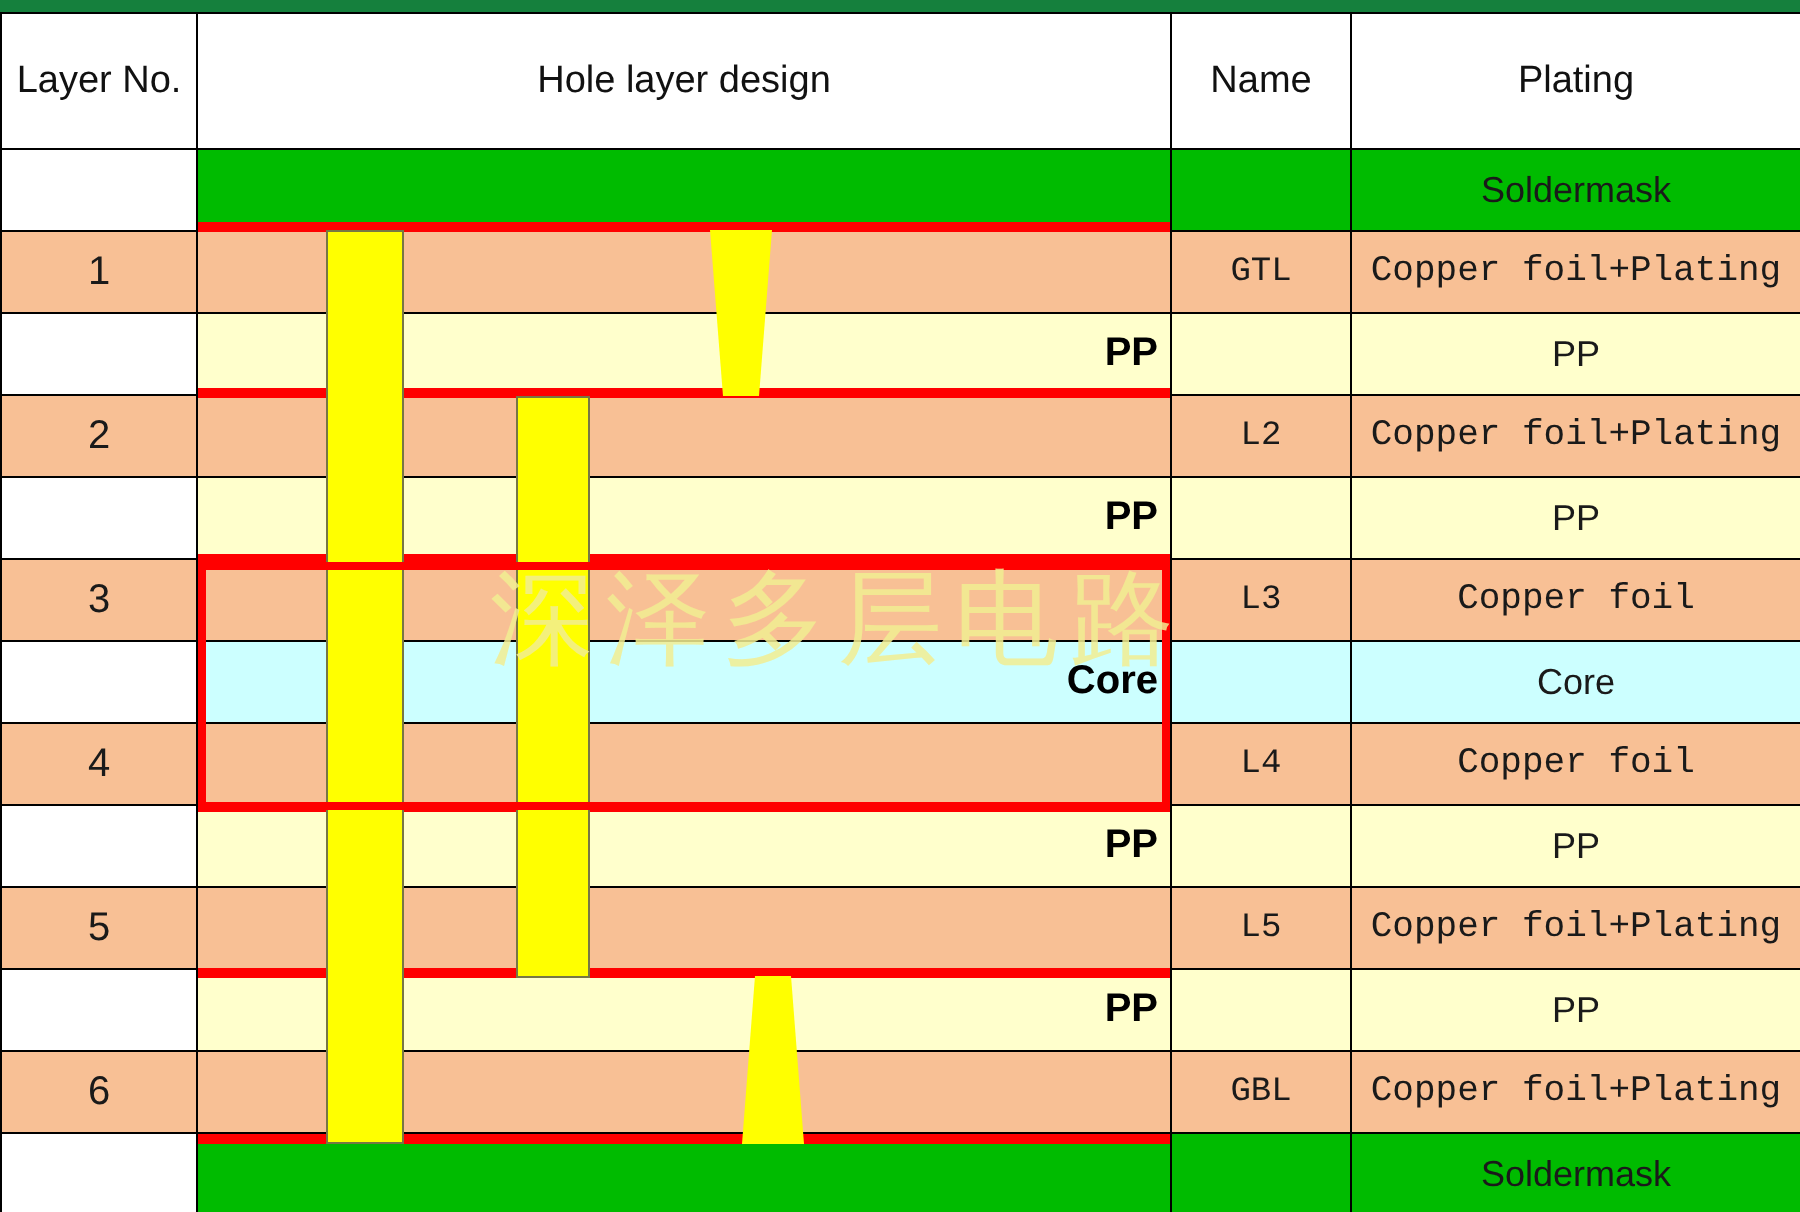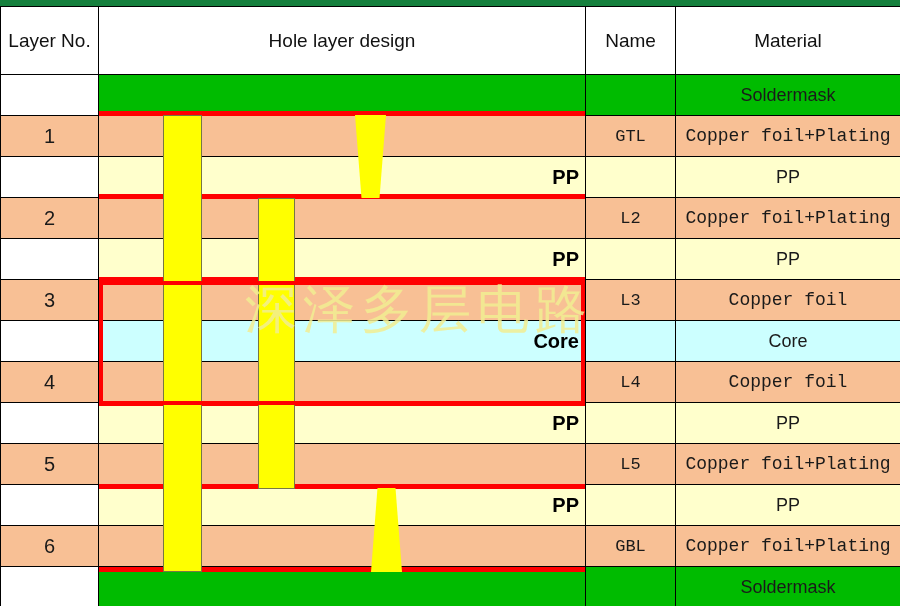--- a/index.html
+++ b/index.html
@@ -163,21 +163,21 @@
       <col class="c-layer">
         <col class="c-diagram">
         <col class="c-name">
         <col class="c-material">
     </colgroup>
     <thead>
       <tr class="header">
         <th>Layer No.</th>
         <th>Hole layer design</th>
         <th>Name</th>
-        <th>Material</th>
+        <th>Plating</th>
       </tr>
     </thead>
     <tbody id="stack-body">
         <tr class="stack-row">
           <td class="layer-cell"></td>
           <td class="diagram-cell">
             <div class="strip fill-sm"></div>
           </td>
           <td class="name-cell fill-sm"></td>
           <td class="material-cell fill-sm">Soldermask</td>

